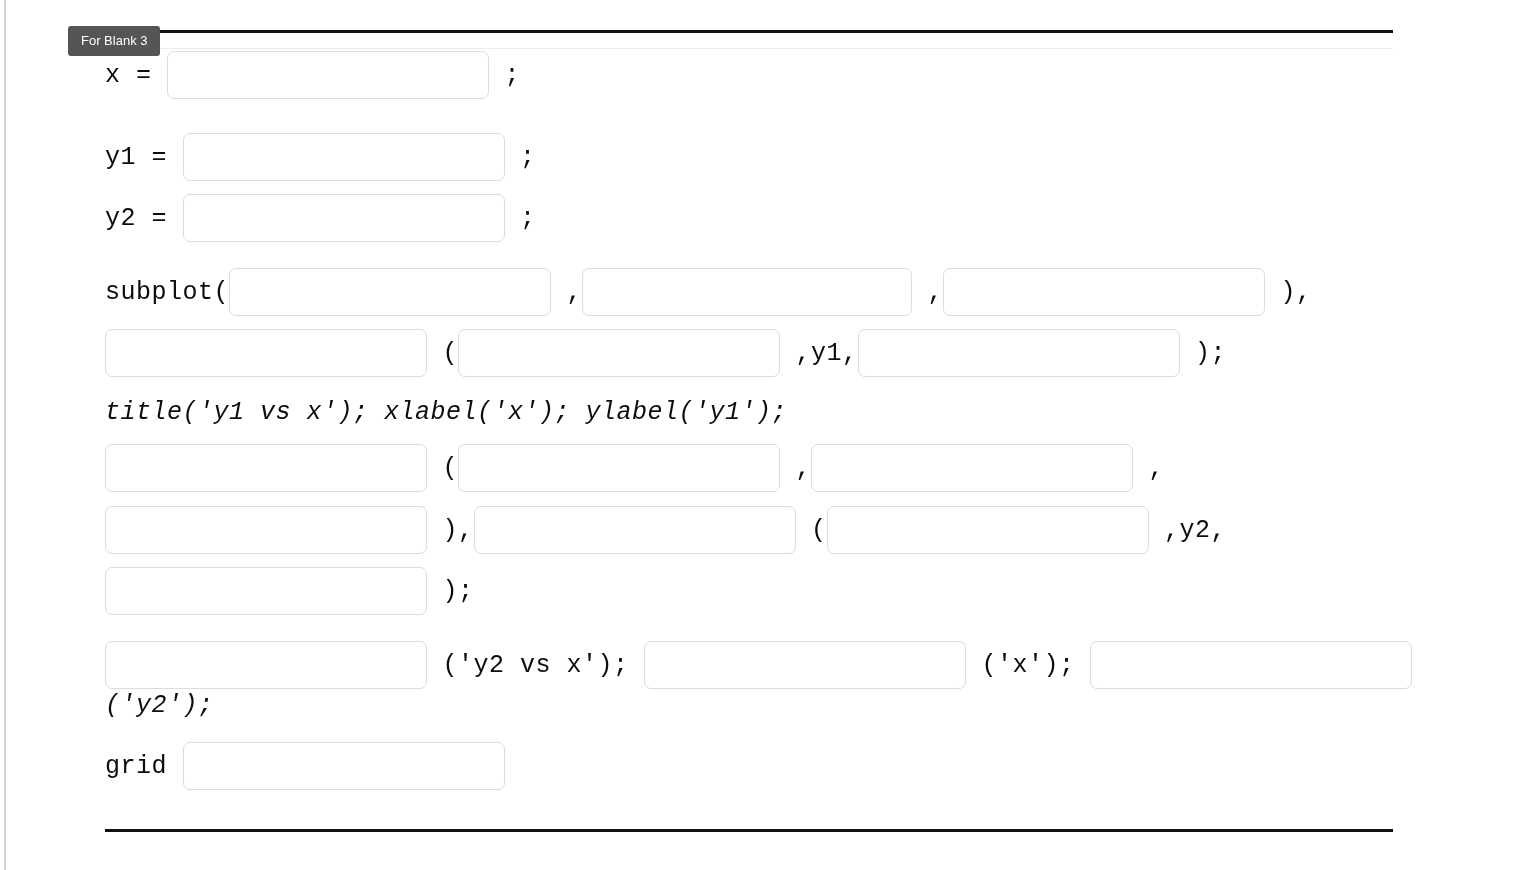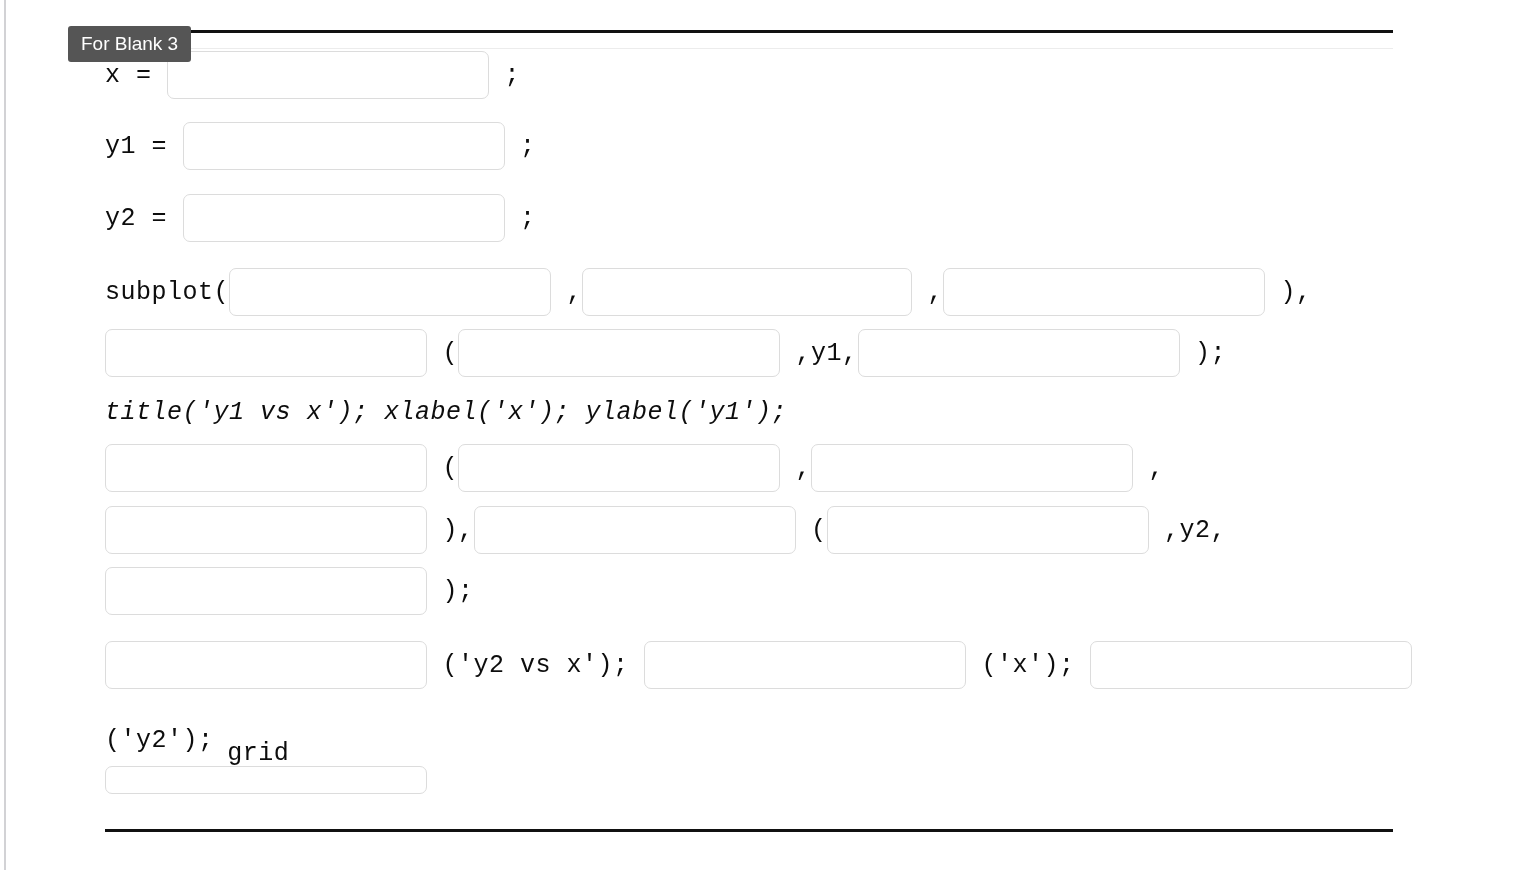--- a/index.html
+++ b/index.html
@@ -85,49 +85,49 @@
   }
 
   
   #tooltip {
     position: absolute;
     left: 68px;
     top: 26px;
     background: #555555;
     color: #ffffff;
     font-family: "Liberation Sans", "DejaVu Sans", sans-serif;
-    font-size: 19px;
+    font-size: 13px;
     line-height: 1;
     padding: 8px 13px 9px 13px;
     border-radius: 3px;
     white-space: nowrap;
     z-index: 50;
   }
 </style>
 </head>
 <body>
 
 <div id="scroll-strip"></div>
 
 <div id="content">
 
   <div class="hrule" id="rule-top"></div>
   <div class="hrule-faint"></div>
 
   <div id="code-rows">
       <div class="code-row" style="top: 50px;"><span class="tok">x = </span><input type="text" class="blank" value="" placeholder="" style="width: 322px;"><span class="tok"> ;</span></div>
-      <div class="code-row" style="top: 121px;"><span class="tok">y1 = </span><input type="text" class="blank" value="" placeholder="" style="width: 322px;"><span class="tok"> ;</span></div>
+      <div class="code-row" style="top: 132px;"><span class="tok">y1 = </span><input type="text" class="blank" value="" placeholder="" style="width: 322px;"><span class="tok"> ;</span></div>
       <div class="code-row" style="top: 193px;"><span class="tok">y2 = </span><input type="text" class="blank" value="" placeholder="" style="width: 322px;"><span class="tok"> ;</span></div>
       <div class="code-row" style="top: 267px;"><span class="tok">subplot(</span><input type="text" class="blank" value="" placeholder="" style="width: 322px;"><span class="tok"> ,</span><input type="text" class="blank" value="" placeholder="" style="width: 330px;"><span class="tok"> ,</span><input type="text" class="blank" value="" placeholder="" style="width: 322px;"><span class="tok"> ),</span></div>
       <div class="code-row" style="top: 328px;"><input type="text" class="blank" value="" placeholder="" style="width: 322px;"><span class="tok"> (</span><input type="text" class="blank" value="" placeholder="" style="width: 322px;"><span class="tok"> ,y1,</span><input type="text" class="blank" value="" placeholder="" style="width: 322px;"><span class="tok"> );</span></div>
       <div class="code-row" style="top: 387px; font-style: italic;"><span class="tok">title('y1 vs x'); xlabel('x'); ylabel('y1');</span></div>
       <div class="code-row" style="top: 443px;"><input type="text" class="blank" value="" placeholder="" style="width: 322px;"><span class="tok"> (</span><input type="text" class="blank" value="" placeholder="" style="width: 322px;"><span class="tok"> ,</span><input type="text" class="blank" value="" placeholder="" style="width: 322px;"><span class="tok"> ,</span></div>
       <div class="code-row" style="top: 505px;"><input type="text" class="blank" value="" placeholder="" style="width: 322px;"><span class="tok"> ),</span><input type="text" class="blank" value="" placeholder="" style="width: 322px;"><span class="tok"> (</span><input type="text" class="blank" value="" placeholder="" style="width: 322px;"><span class="tok"> ,y2,</span></div>
       <div class="code-row" style="top: 566px;"><input type="text" class="blank" value="" placeholder="" style="width: 322px;"><span class="tok"> );</span></div>
       <div class="code-row" style="top: 640px;"><input type="text" class="blank" value="" placeholder="" style="width: 322px;"><span class="tok"> ('y2 vs x'); </span><input type="text" class="blank" value="" placeholder="" style="width: 322px;"><span class="tok"> ('x'); </span><input type="text" class="blank" value="" placeholder="" style="width: 322px;"></div>
-      <div class="code-row" style="top: 715px;"><span class="tok">('y2');</span></div>
-      <div class="code-row" style="top: 741px; flex-direction: column;"><span class="tok">grid </span><input type="text" class="blank" value="" placeholder="" style="width: 322px;"></div>
+      <div class="code-row" style="top: 680px; font-style: italic;"><span class="tok">('y2');</span></div>
+      <div class="code-row" style="top: 741px;"><span class="tok">grid </span><input type="text" class="blank" value="" placeholder="" style="width: 322px;"></div>
     </div>
 
   <div class="hrule" id="rule-bottom"></div>
 
   <div id="tooltip">For Blank 3</div>
 </div>
 
 </body></html>

